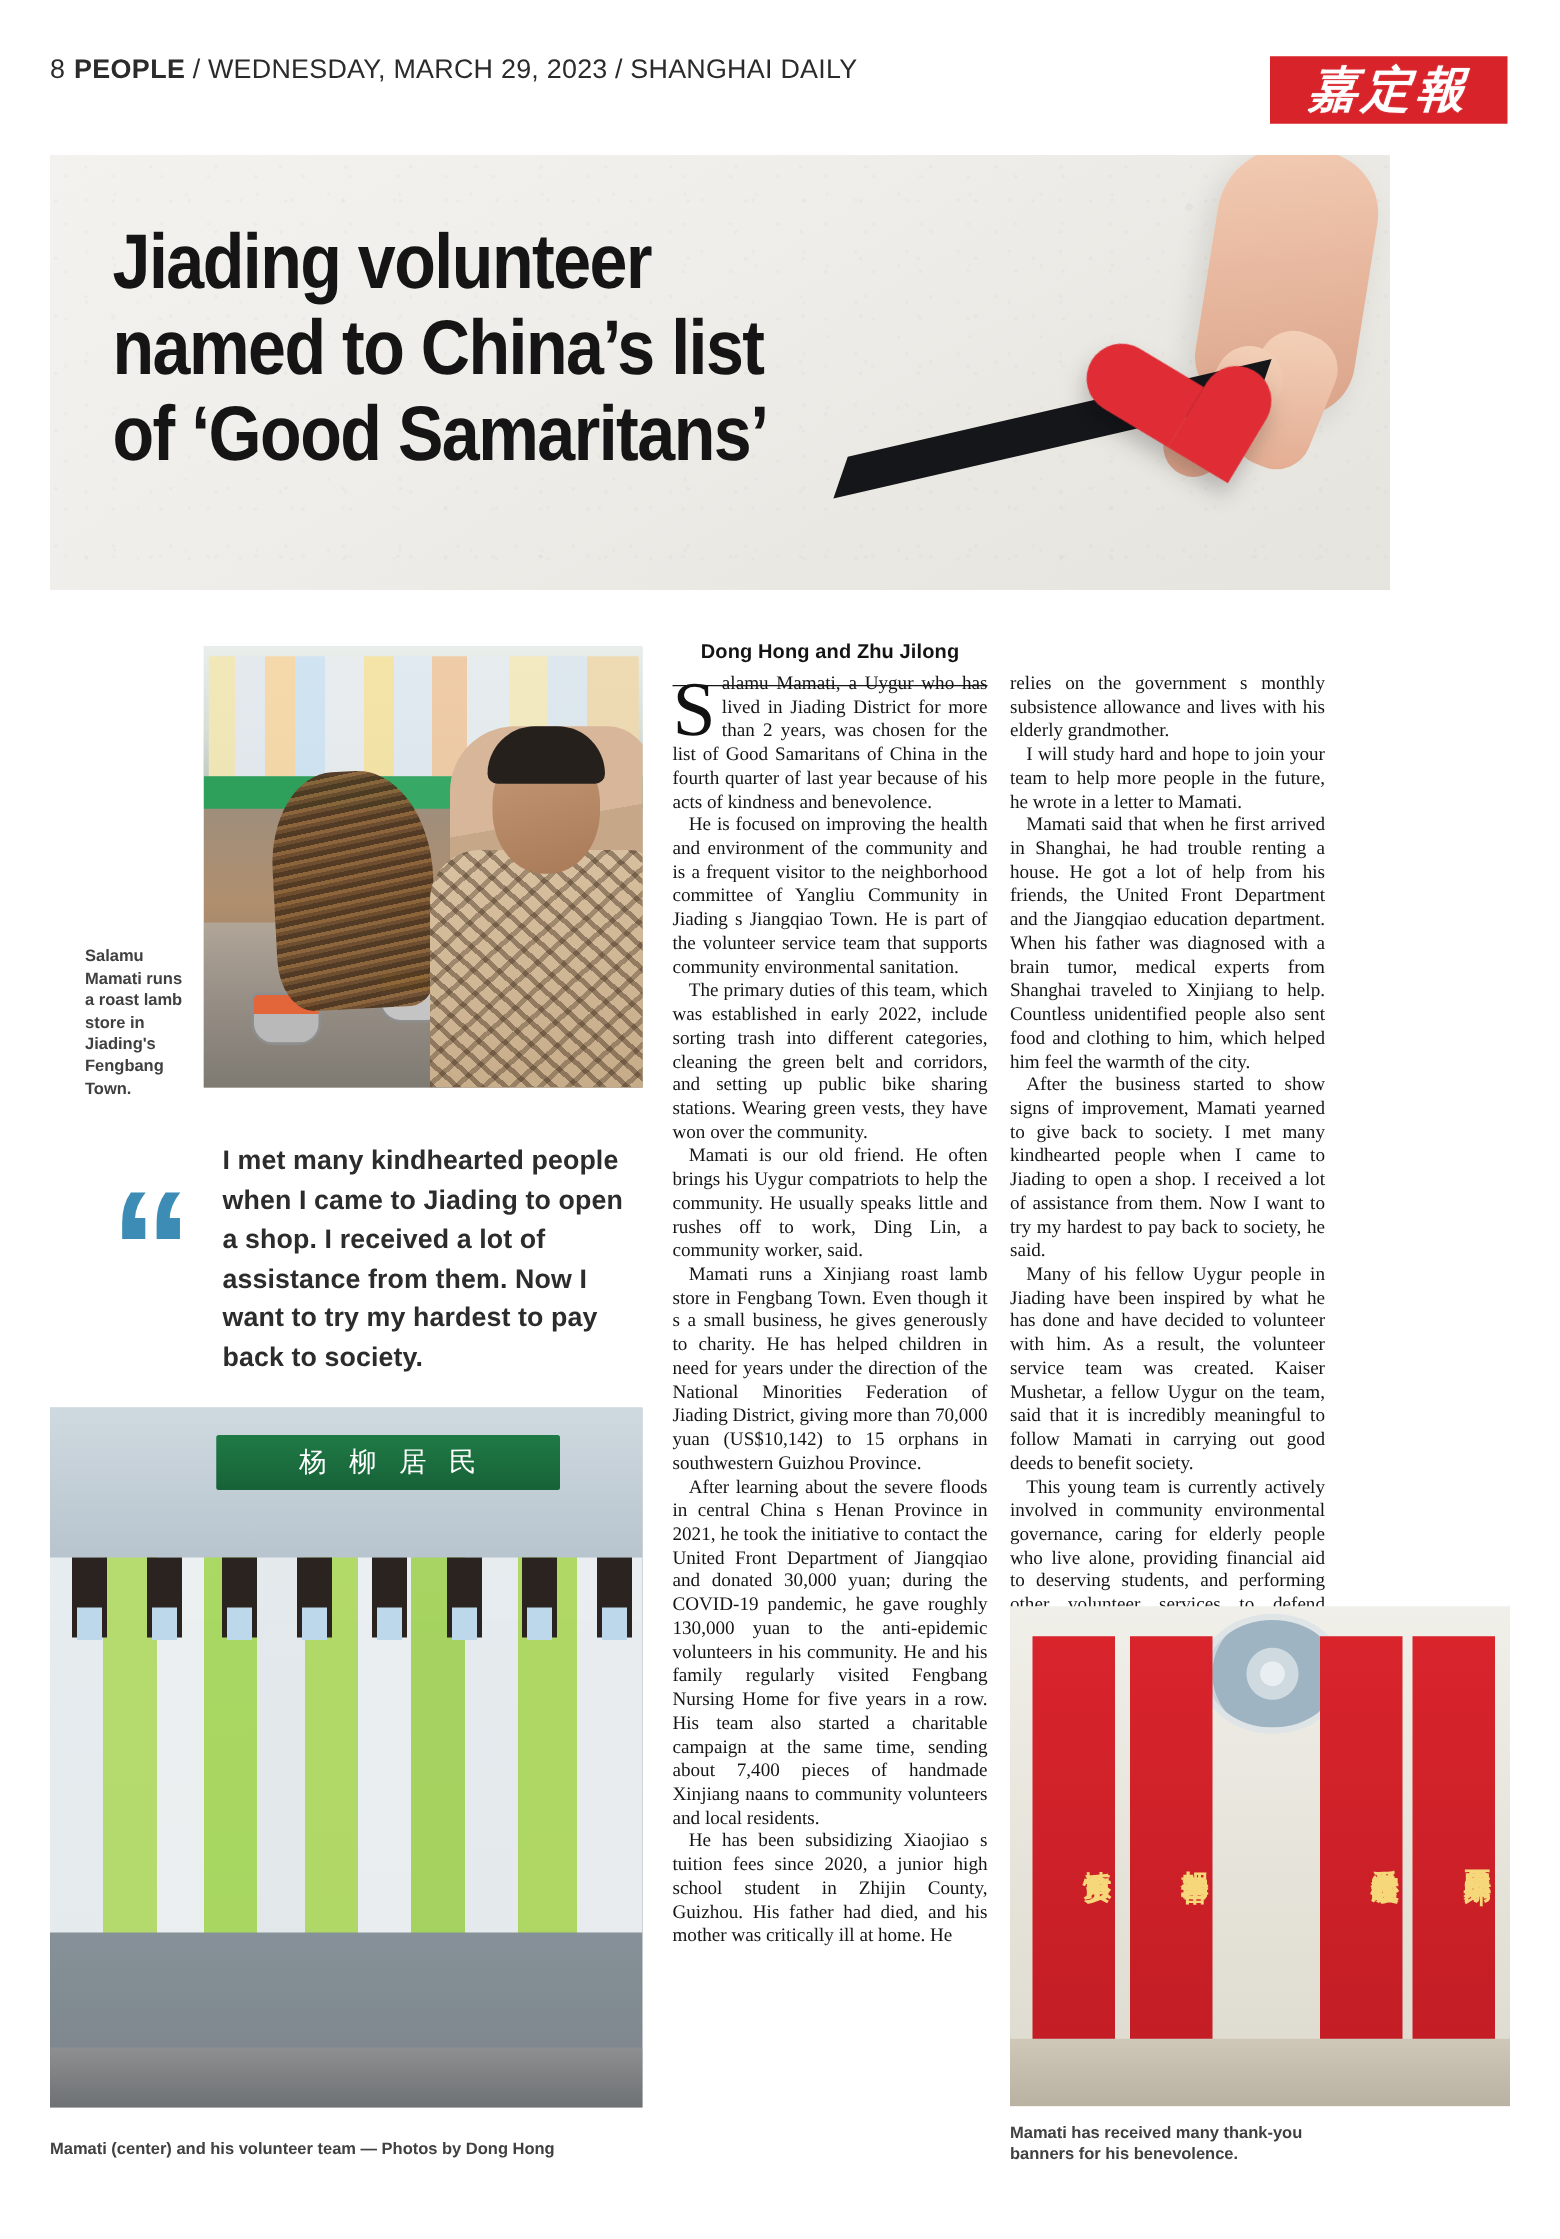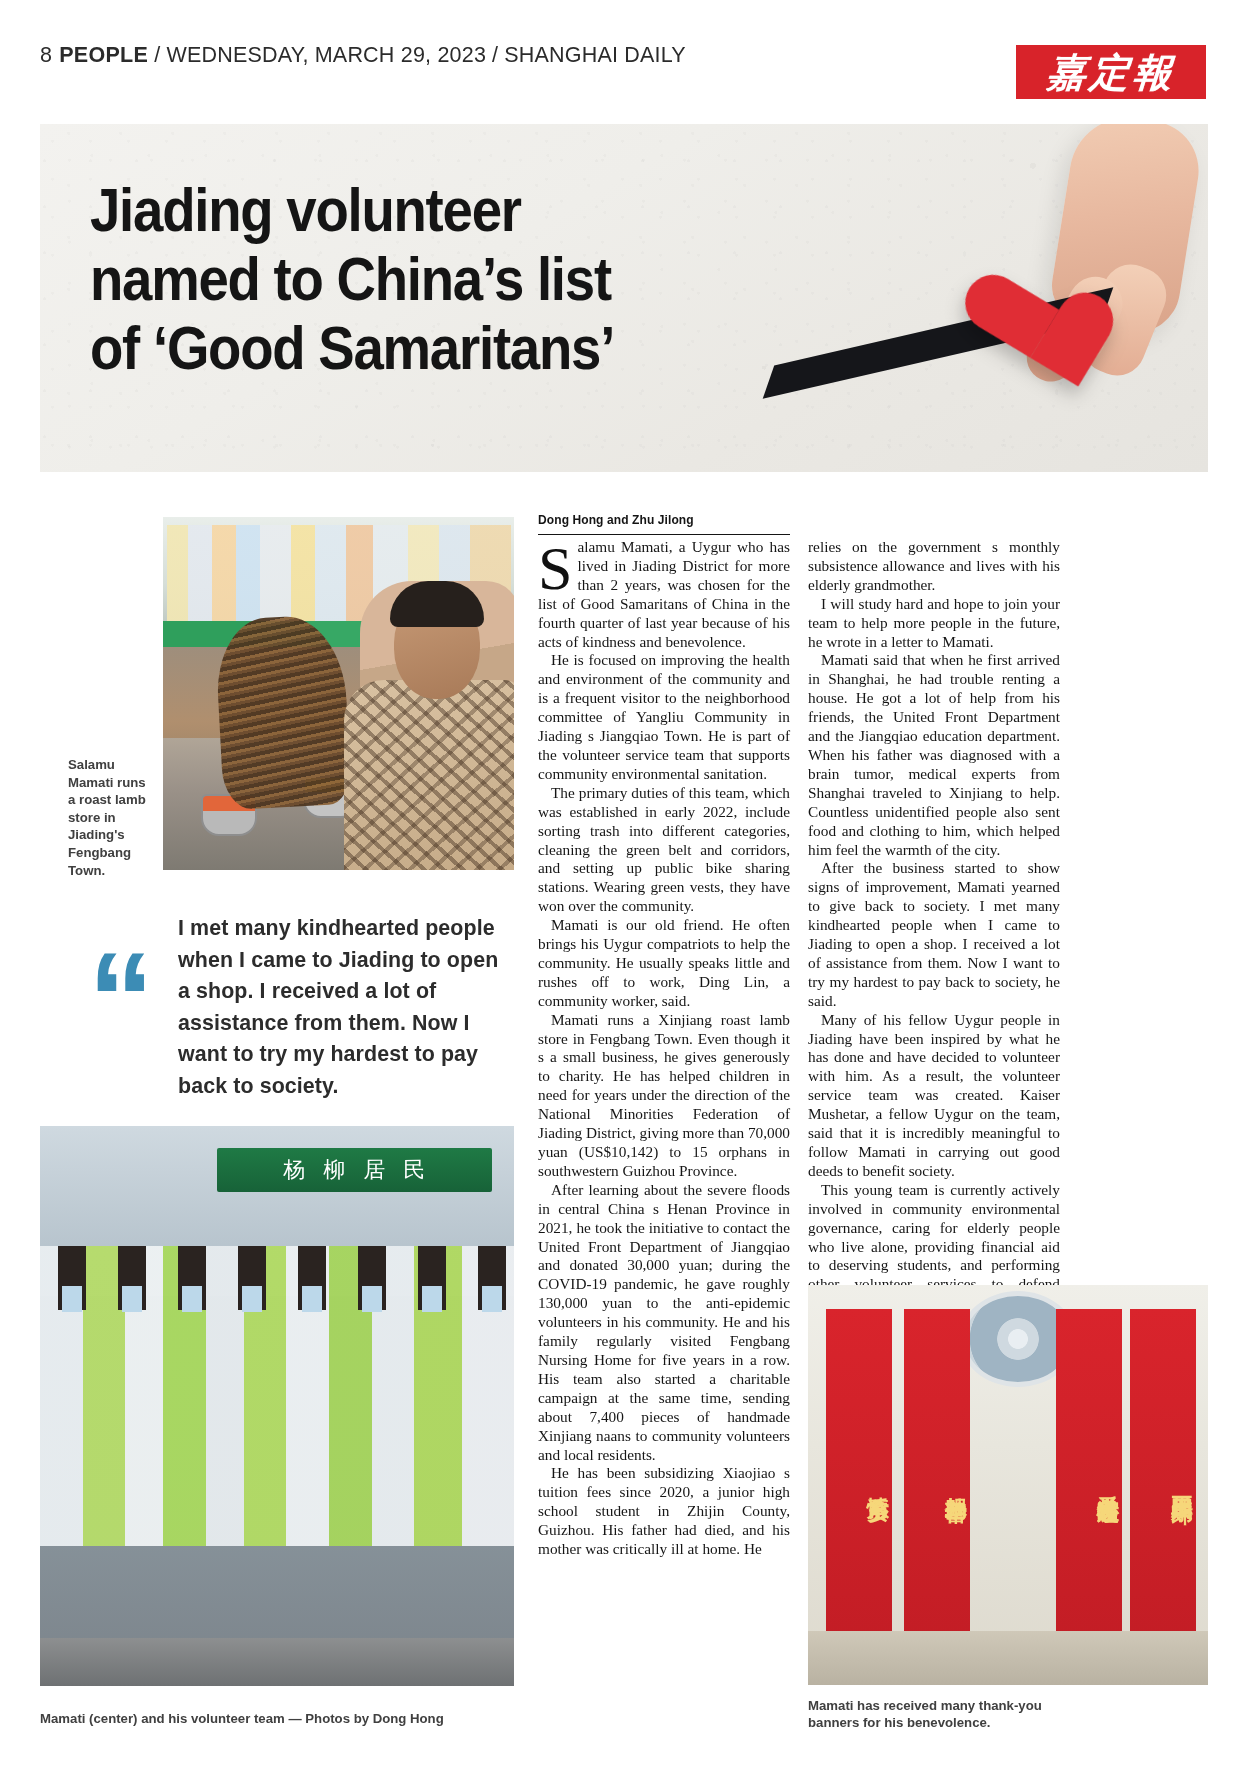--- a/index.html
+++ b/index.html
@@ -57,21 +57,21 @@
     line-height: 1;
     transform: skewX(-4deg);
     text-shadow: 0 0 1px rgba(255,255,255,0.6);
   }
 
   
   .hero {
     position: absolute;
     left: 40px;
     top: 124px;
-    width: 1168px;
+    width: 1072px;
     height: 348px;
     overflow: hidden;
     background:
       radial-gradient(circle at 18% 22%, rgba(255,255,255,0.85) 0 2px, transparent 2px),
       radial-gradient(circle at 62% 70%, rgba(0,0,0,0.035) 0 2px, transparent 2px),
       radial-gradient(circle at 85% 12%, rgba(0,0,0,0.03) 0 3px, transparent 3px),
       linear-gradient(150deg, #f3f2ef 0%, #efeeea 38%, #eae8e3 70%, #e6e4df 100%);
   }
   .hero::before {
     content: "";
@@ -181,25 +181,26 @@
   #col2 { left: 538px; top: 538px; width: 252px; }
   #col3 { left: 808px; top: 538px; width: 252px; }
 
   .byline {
     position: absolute;
     left: 538px;
     top: 513px;
     width: 252px;
     font-family: "Liberation Sans", sans-serif;
     font-weight: 700;
-    font-size: 12px;
+    font-size: 16px;
     letter-spacing: 0.1px;
     color: #141414;
-    padding-bottom: 7px;
+    padding-bottom: 17px;
     border-bottom: 1.6px solid #151515;
+    text-align: center;
   }
 
   .dropcap {
     float: left;
     font-family: "Liberation Serif", serif;
     font-size: 62px;
     line-height: 48px;
     font-weight: 400;
     padding: 4px 5px 0 0;
     margin-top: 2px;
@@ -279,21 +280,20 @@
     background: linear-gradient(180deg, #b9c6cf 0%, #93a4b0 26%, #8d9aa2 58%, #7b838a 100%);
   }
   #photo-group .wall {
     position: absolute; left: 0; top: 0; width: 100%; height: 170px;
     background: linear-gradient(180deg, #cfd9e0 0%, #aebcc6 100%);
   }
   #photo-group .green-sign {
     position: absolute; left: 28%; top: 22px; width: 58%; height: 44px;
     background: linear-gradient(180deg, #1f7a45 0%, #176238 100%);
     border-radius: 2px;
-    margin-left: 44px;
   }
   #photo-group .green-sign span {
     display: block; text-align: center; color: #fff; font-size: 22px;
     font-family: "Liberation Serif", serif; letter-spacing: 18px; line-height: 44px;
     text-indent: 18px;
   }
   #photo-group .crowd {
     position: absolute; left: 0; top: 120px; width: 100%; height: 300px;
     background:
       linear-gradient(90deg,

